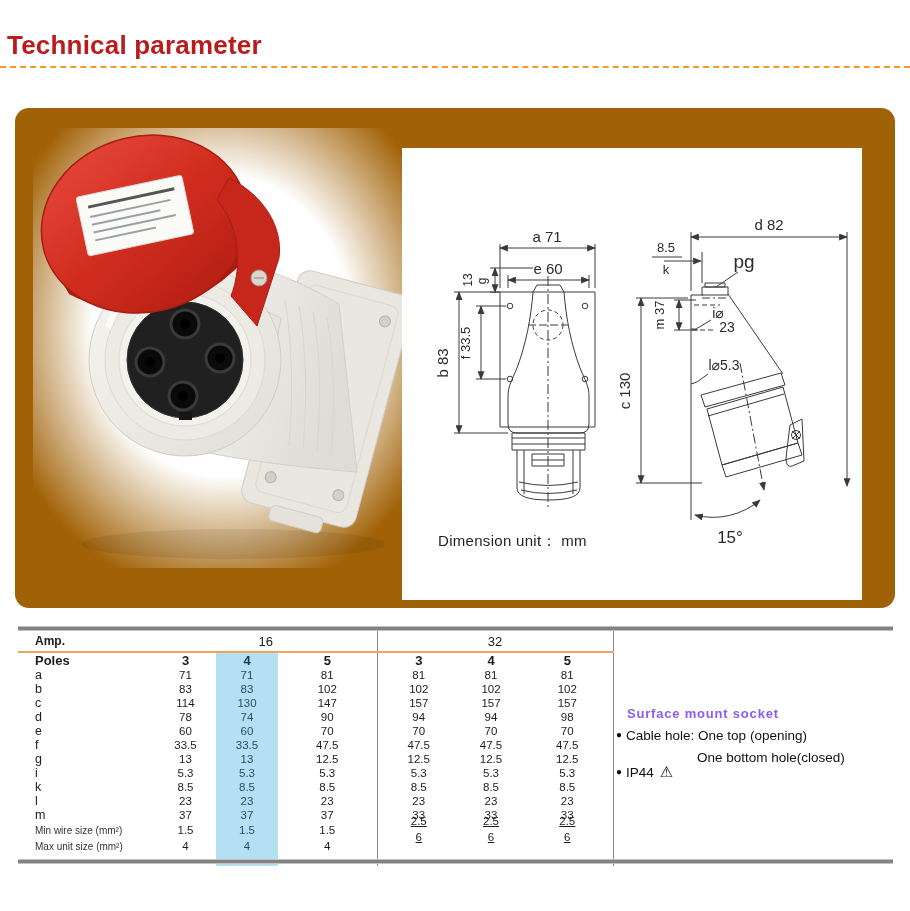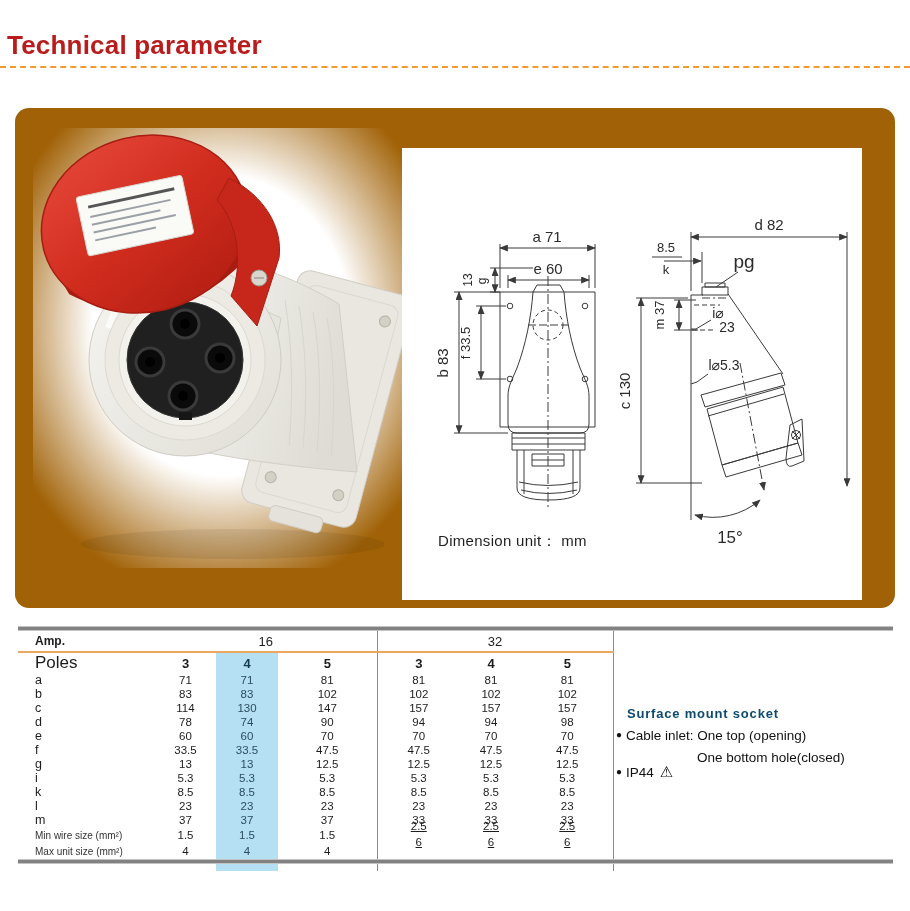--- a/index.html
+++ b/index.html
@@ -28,36 +28,36 @@
   table.spec{position:absolute;left:18px;top:631px;width:595px;border-collapse:collapse;table-layout:fixed;
              font-size:11.5px;color:#1c1c1c;border-right:1.5px solid #8a8a8a;}
   table.spec td,table.spec th{padding:0;margin:0;text-align:center;font-weight:normal;white-space:nowrap;overflow:visible;}
   table.spec .rowlab{text-align:left;padding-left:17px;font-size:12.5px;}
   table.spec .rowlab.sm{font-size:10px;color:#333;}
   tr.amp-row{height:21px;}
   tr.amp-row td,tr.amp-row th{border-bottom:2px solid #eba75f;font-size:13px;}
   tr.amp-row .rowlab{font-weight:bold;font-size:12px;}
   tr.poles-row{height:15px;}
   tr.poles-row td{font-weight:bold;font-size:13px;}
-  tr.poles-row .rowlab{font-weight:normal;font-size:17px;}
+  tr.poles-row .rowlab{font-weight:bold;font-size:13px;}
   tr.data-row{height:13px;}
   tr.wire-row{height:16px;}
   tr.spacer-row{height:12px;}
   td.hl{background:#b5e0f4;color:#2b4d5f;}
   tr.poles-row td.hl{color:#143a50;}
   td.sep{border-left:1.5px solid #8a8a8a;}
   .col3{padding-right:24px;}
   .col4{padding-left:17px;}
   .col6{padding-right:29px;}
   td.amp16{padding-right:38px;}
   td.amp32{padding-right:10px;}
   td .raised{position:relative;top:-9px;display:inline-block;text-decoration:underline;}
 
   
-  .notes-title{position:absolute;left:627px;top:706px;font-size:13px;font-weight:bold;letter-spacing:0.8px;color:#0c4a6e;}
+  .notes-title{position:absolute;left:627px;top:706px;font-size:13px;font-weight:bold;letter-spacing:0.8px;color:#8b5cf6;}
   .note-line{position:absolute;font-size:13.5px;color:#111;}
   .note-b1{left:616px;top:728px;}
   .note-b1b{left:697px;top:750px;}
   .note-b2{left:616px;top:763px;}
   .bullet{font-size:10px;vertical-align:2px;margin-right:4px;}
   .warn{font-size:15px;margin-left:6px;}
 </style>
 </head>
 <body>
 
@@ -426,19 +426,19 @@
           <td class="sep"></td>
           <td></td>
           <td></td>
         </tr>
       </tbody>
   </table>
   <div class="rule bottom"></div>
 
   <div class="notes-title">Surface mount socket</div>
   <div class="note-line note-b1">
-    <span class="bullet">●</span><span>Cable inlet: One top (opening)</span>
+    <span class="bullet">●</span><span>Cable hole: One top (opening)</span>
   </div>
   <div class="note-line note-b1b">One bottom hole(closed)</div>
   <div class="note-line note-b2">
     <span class="bullet">●</span><span>IP44</span><span class="warn">⚠</span>
   </div>
 </div>
 
 </body></html>

